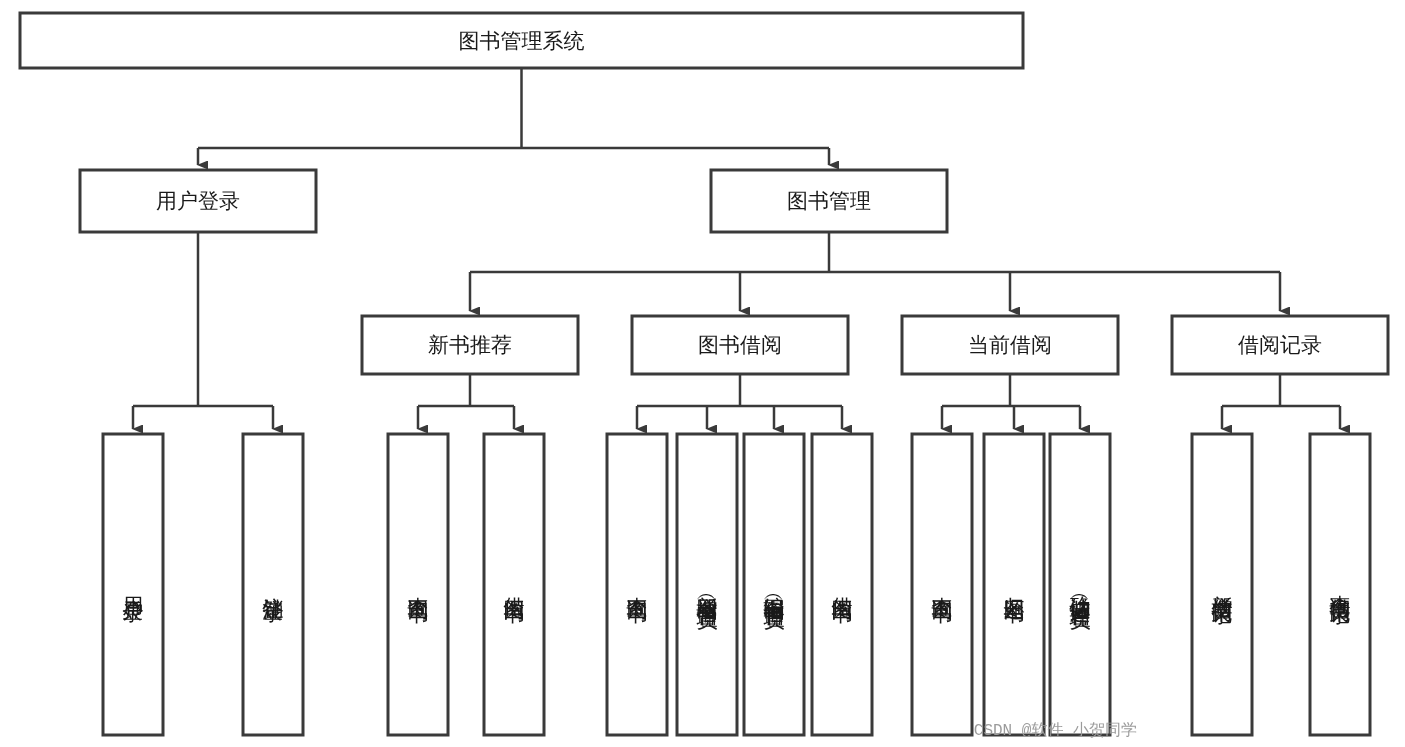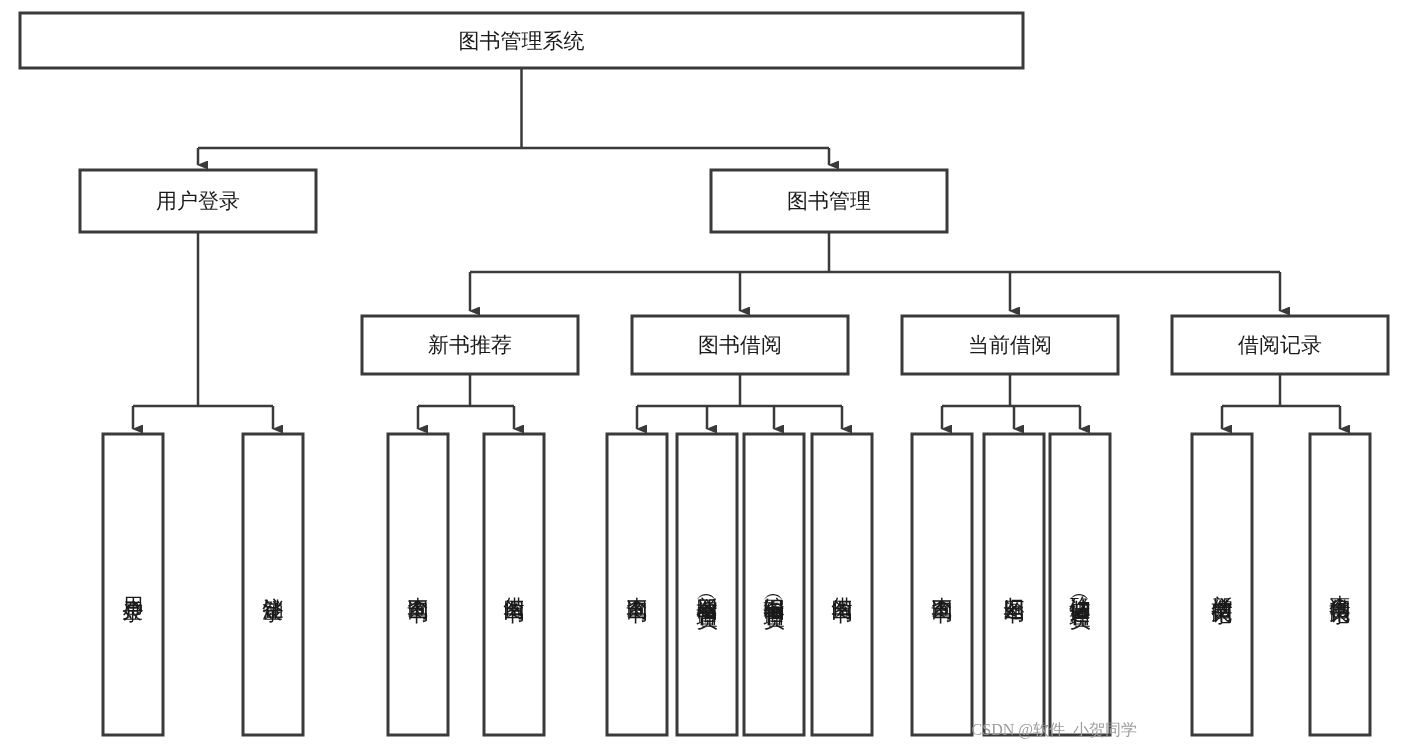--- a/index.html
+++ b/index.html
@@ -51,21 +51,21 @@
     writing-mode: vertical-rl;
     text-orientation: upright;
     text-anchor: middle;
     dominant-baseline: central;
     letter-spacing: 2px;
   }
   .watermark-text {
     position: absolute;
     right: 8px;
     bottom: 6px;
-    font-family: Liberation Serif, serif;
+    font-family: Liberation Mono, monospace;
     font-size: 16px;
     color: #9b9b9b;
     white-space: nowrap;
     pointer-events: none;
     text-align: center;
   }
 </style>
 </head>
 <body>
 

